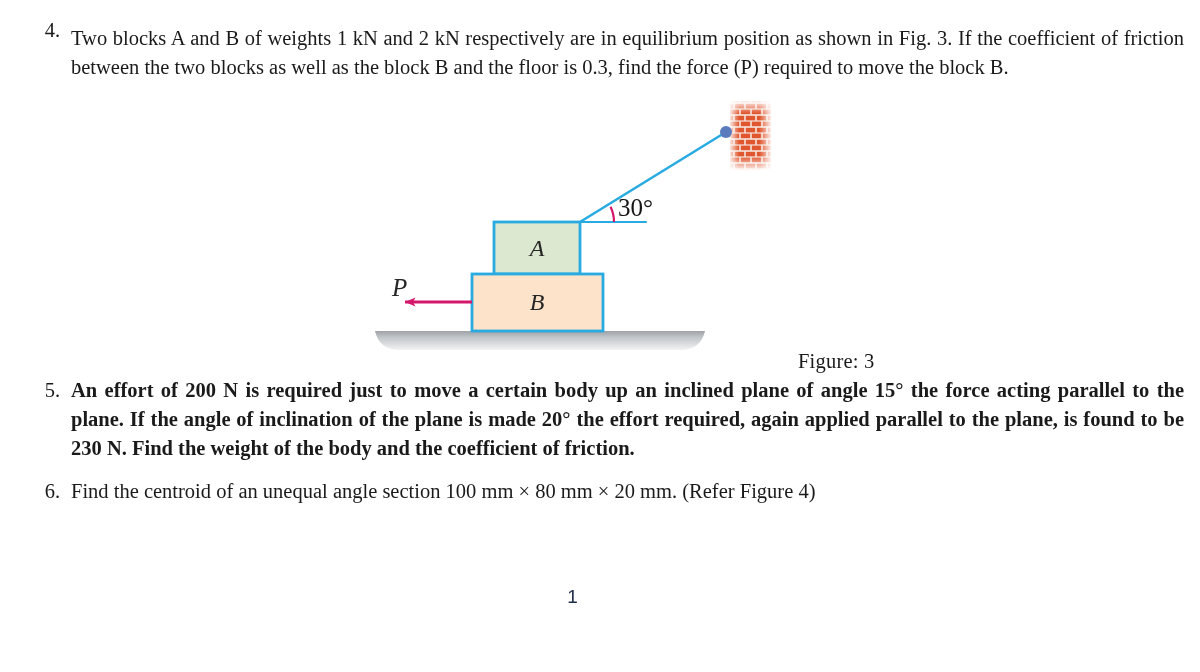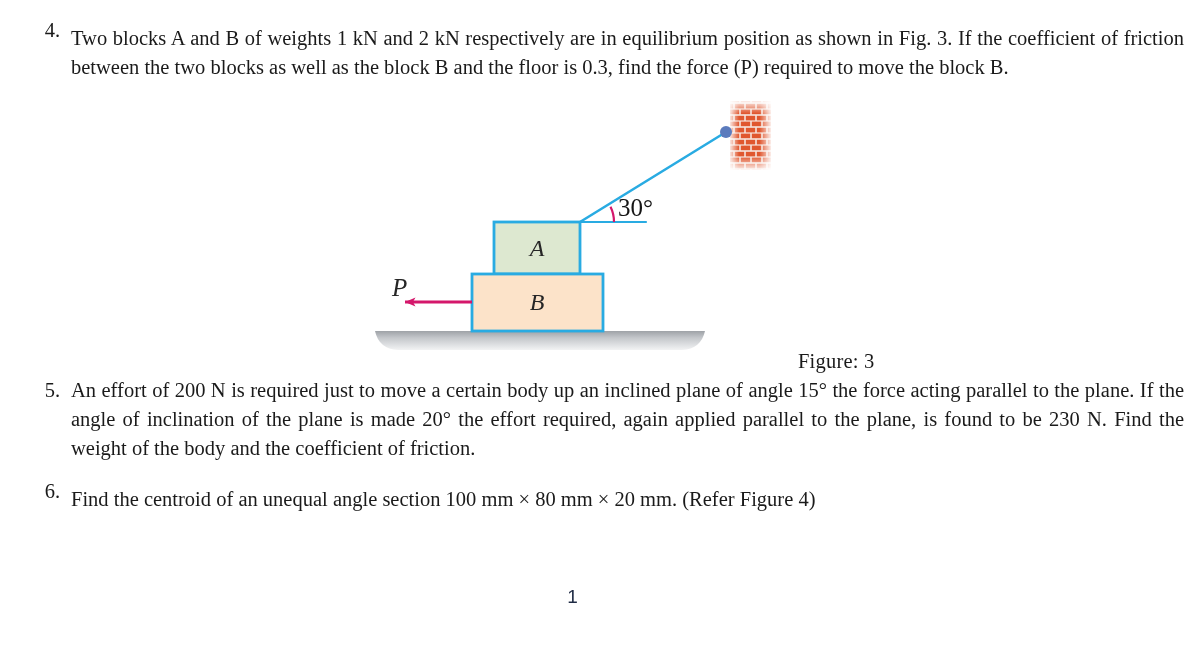--- a/index.html
+++ b/index.html
@@ -49,24 +49,24 @@
     font-size: 20.5px;
     line-height: 29px;
     text-align: justify;
     text-justify: inter-word;
   }
 
   #q4 { left: 24px; top: 16px; width: 1160px; }
   #q4 .qbody { width: 1113px; margin-top: 8px; }
 
   #q5 { left: 24px; top: 376px; width: 1160px; }
-  #q5 .qbody { width: 1113px; }
+  #q5 .qbody { width: 1113px; font-weight: bold; }
 
   #q6 { left: 24px; top: 477px; width: 1160px; }
-  #q6 .qbody { width: 1113px; text-align: left; margin-top: 8px; }
+  #q6 .qbody { width: 1113px; text-align: left; }
 
   
   .figure {
     position: absolute;
     left: 360px;
     top: 91px;
     width: 520px;
     height: 290px;
   }
   .figure svg {

